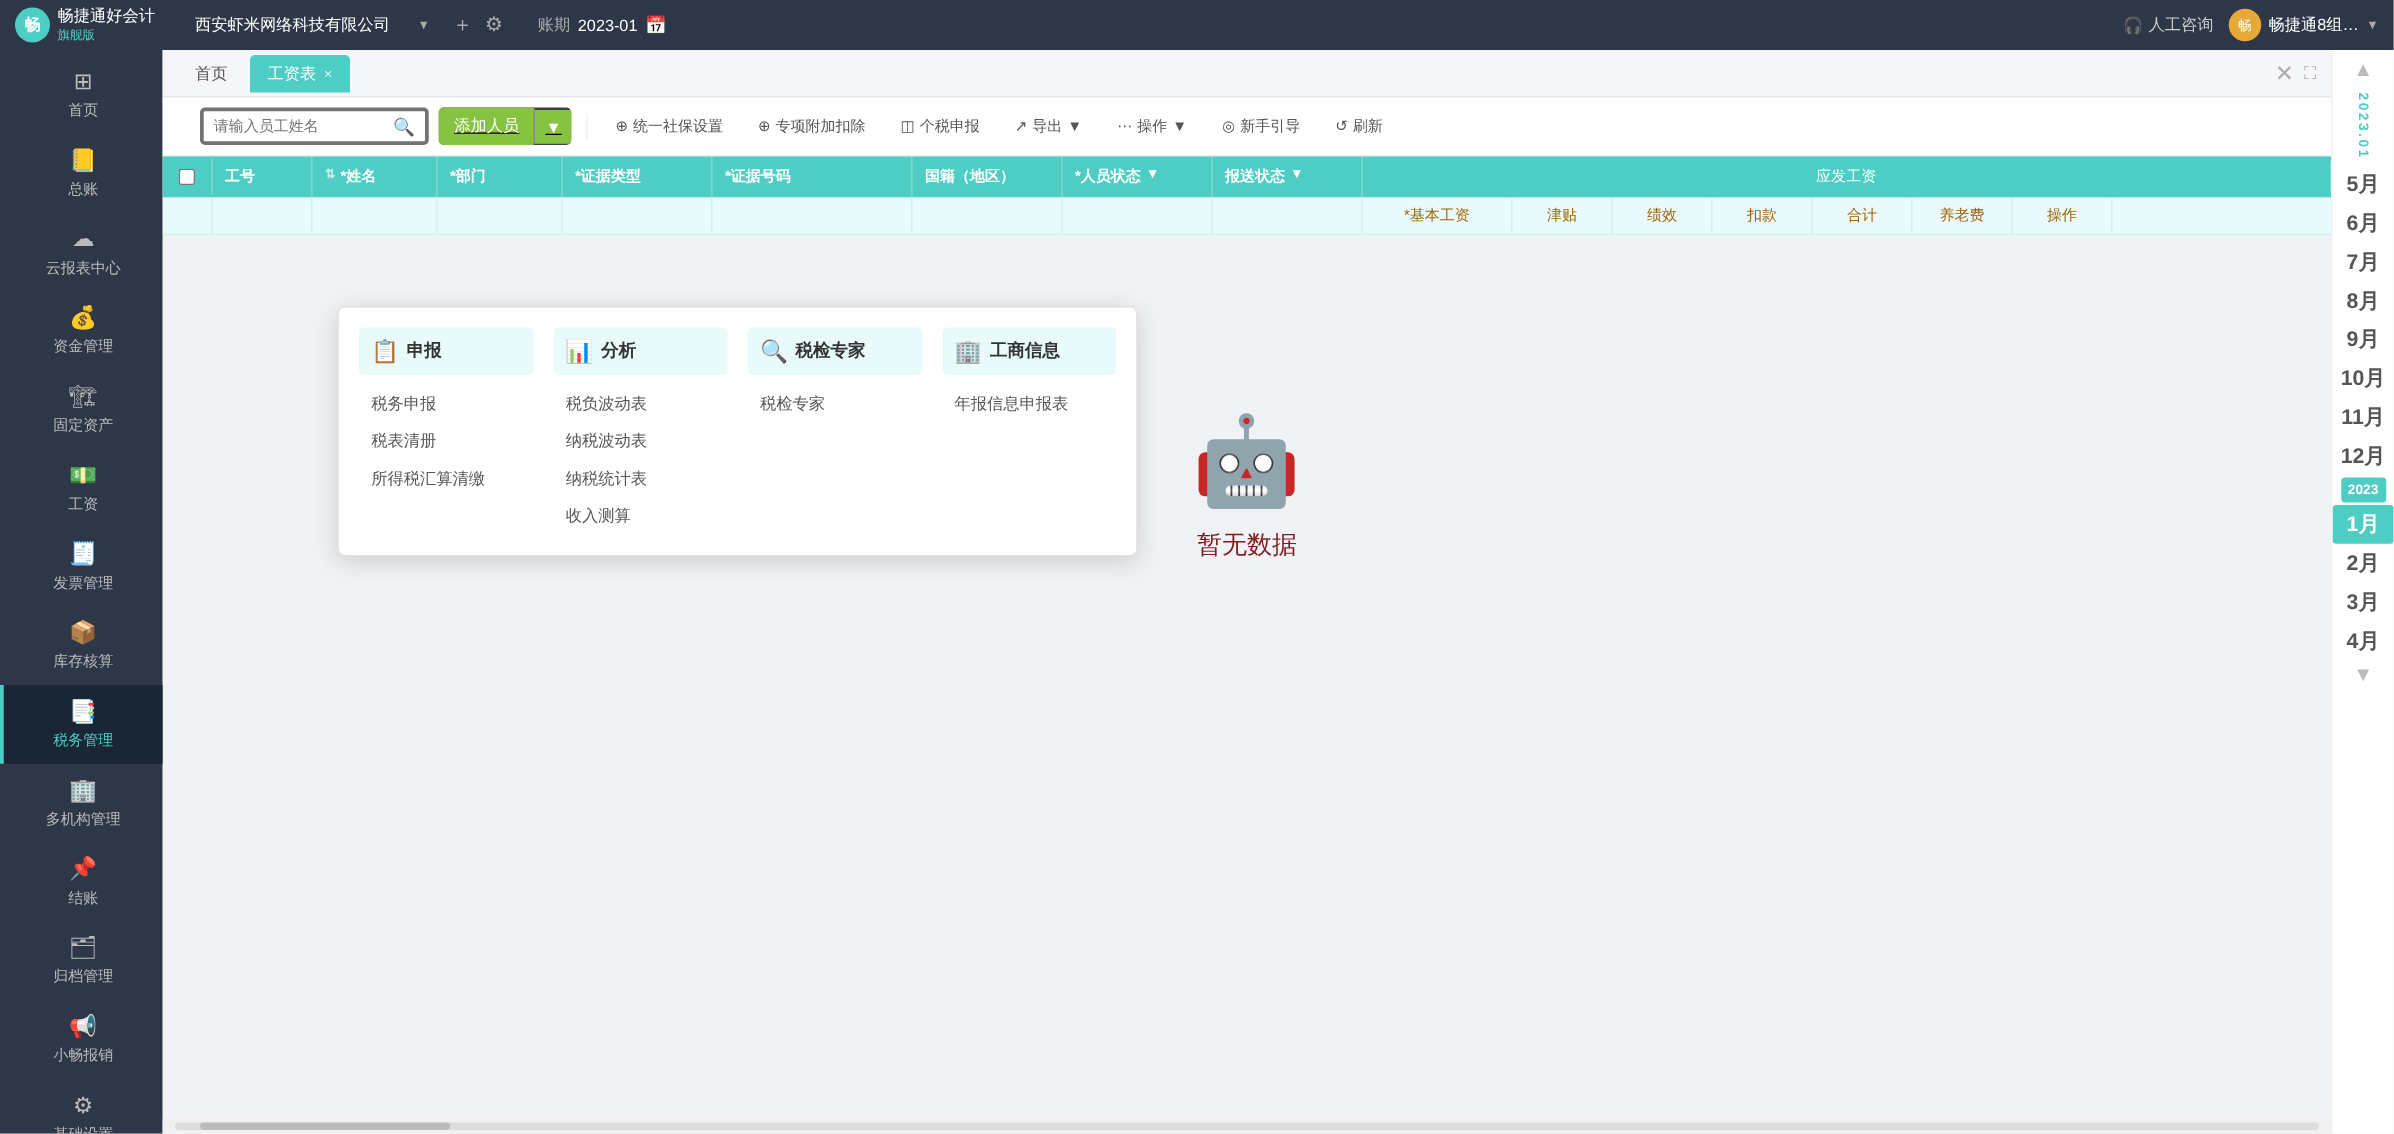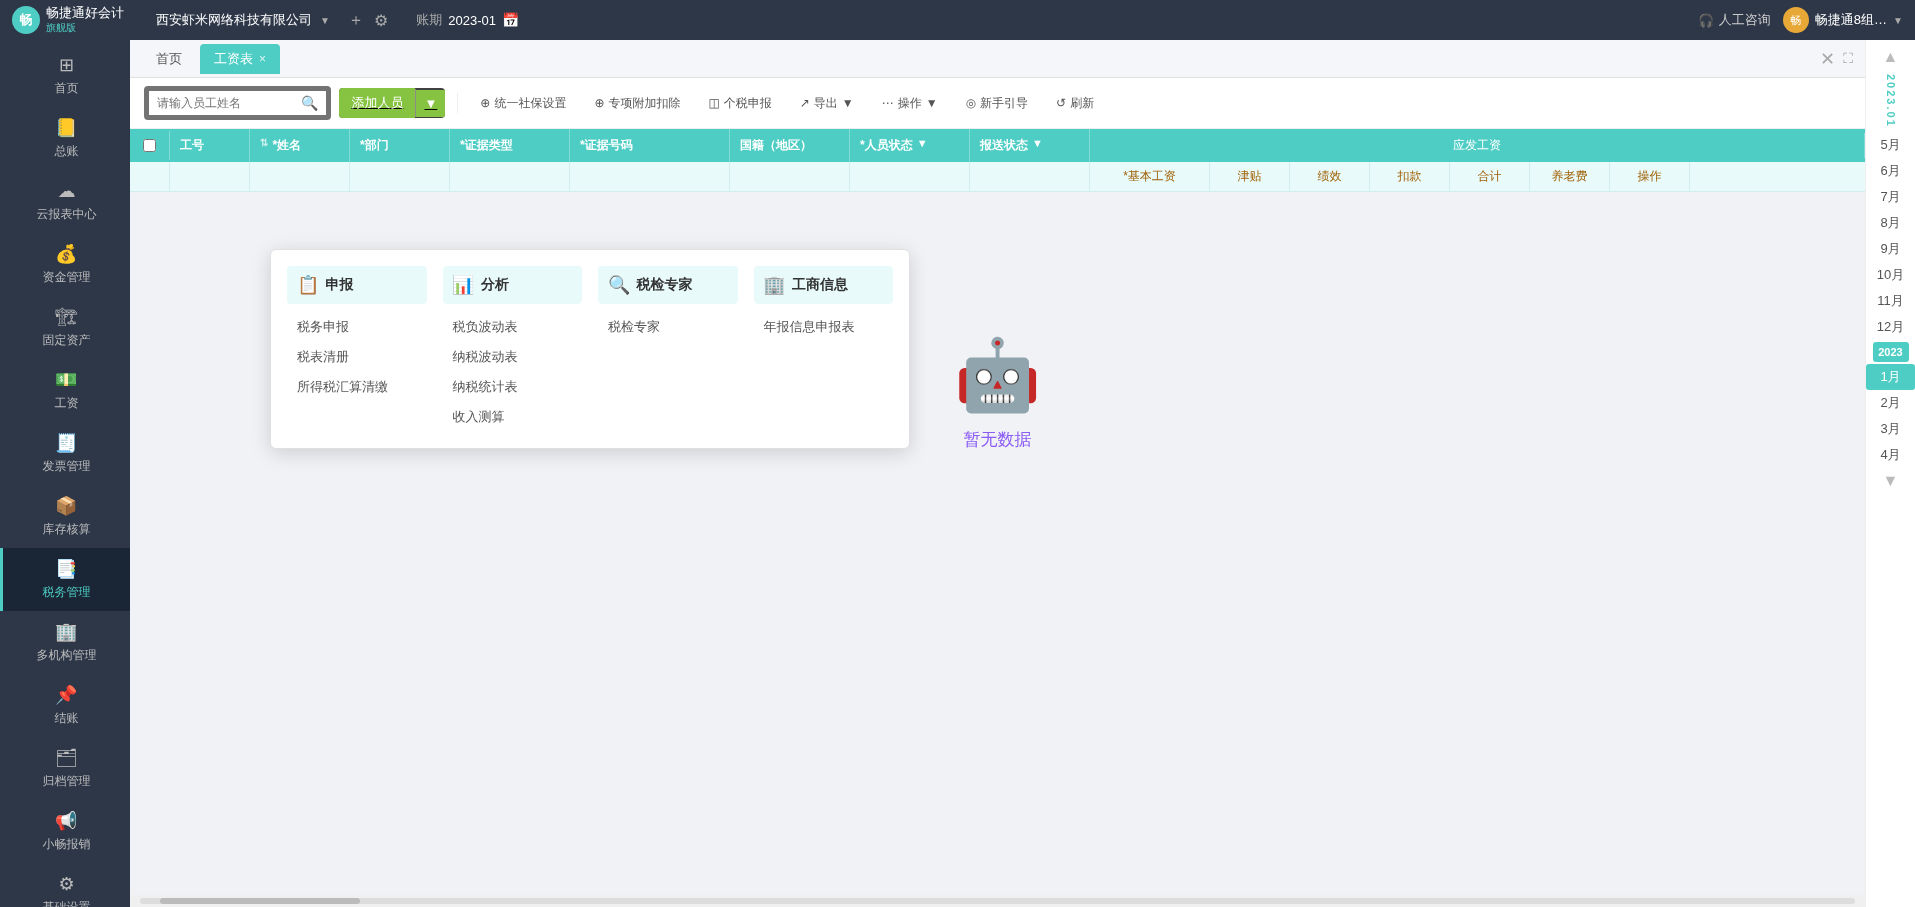--- a/index.html
+++ b/index.html
@@ -8,21 +8,21 @@
     
     .top-header {
       display: flex; align-items: center; height: 40px;
       background: #2d3748; color: #fff; padding: 0 12px; gap: 8px;
       position: relative; z-index: 100;
     }
     .logo-area { display: flex; align-items: center; gap: 6px; min-width: 120px; }
     .logo-icon { width: 28px; height: 28px; background: #4ecdc4; border-radius: 50%; display: flex; align-items: center; justify-content: center; font-size: 14px; }
     .logo-text { font-size: 13px; color: #fff; line-height: 1.2; }
     .logo-subtext { font-size: 10px; color: #4ecdc4; }
-    .company-selector { display: flex; align-items: center; gap: 6px; margin-left: 16px; color: #fff; font-size: 13px; cursor: pointer; }
+    .company-selector { display: flex; align-items: center; gap: 20px; margin-left: 16px; color: #fff; font-size: 13px; cursor: pointer; }
     .company-arrow { color: #aaa; font-size: 10px; margin-left: 2px; }
     .top-header-icons { display: flex; align-items: center; gap: 10px; margin-left: 10px; }
     .period-area { display: flex; align-items: center; gap: 6px; margin-left: 20px; font-size: 13px; color: #fff; }
     .period-label { color: #aaa; }
     .period-value { color: #fff; }
     .period-icon { color: #4ecdc4; font-size: 14px; }
     .top-right { margin-left: auto; display: flex; align-items: center; gap: 12px; }
     .service-btn { display: flex; align-items: center; gap: 4px; color: #ccc; font-size: 13px; cursor: pointer; }
     .user-area { display: flex; align-items: center; gap: 6px; color: #fff; font-size: 13px; cursor: pointer; }
     .user-avatar { width: 26px; height: 26px; background: #e8a838; border-radius: 50%; display: flex; align-items: center; justify-content: center; font-size: 11px; color: #fff; }
@@ -41,21 +41,21 @@
 
     
     .tab-bar { display: flex; align-items: center; background: #f5f6fa; border-bottom: 1px solid #e0e0e0; height: 38px; padding: 0 12px; gap: 4px; }
     .tab-item { display: flex; align-items: center; padding: 0 14px; height: 30px; border-radius: 4px 4px 0 0; font-size: 13px; cursor: pointer; gap: 6px; }
     .tab-item.home { color: #555; background: transparent; }
     .tab-item.active { background: #4ecdc4; color: #fff; }
     .tab-close { font-size: 12px; color: rgba(255,255,255,0.8); cursor: pointer; }
 
     
     .toolbar { display: flex; align-items: center; background: #fff; padding: 8px 14px; gap: 8px; border-bottom: 1px solid #eee; flex-wrap: wrap; }
-    .search-area { display: flex; align-items: center; border: 5px solid #737373; border-radius: 4px; padding: 4px 8px; gap: 4px; background: #fff; }
+    .search-area { display: flex; align-items: center; border: 3px solid #737373; border-radius: 4px; padding: 4px 8px; gap: 4px; background: #fff; margin-left: 16px; }
     .search-input { border: none; outline: none; font-size: 12px; color: #555; width: 140px; }
     .search-icon { color: #aaa; font-size: 14px; }
     .add-btn { background: #85c341; color: #fff; border: none; border-radius: 4px; padding: 6px 12px; font-size: 13px; cursor: pointer; display: flex; align-items: center; gap: 4px; }
     .toolbar-btn { display: flex; align-items: center; gap: 4px; padding: 5px 10px; font-size: 12px; color: #555; cursor: pointer; border: none; background: transparent; }
     .toolbar-separator { width: 1px; height: 20px; background: #eee; margin: 0 4px; }
     .table-header { display: flex; align-items: center; background: #4ecdc4; color: #fff; font-size: 12px; font-weight: bold; min-width: 1500px; }
     .th-cell { padding: 8px 10px; border-right: 1px solid rgba(255,255,255,0.3); display: flex; align-items: flex-start; gap: 4px; white-space: nowrap; }
     .th-checkbox { width: 40px; justify-content: center; }
     .th-id { width: 80px; }
     .th-name { width: 100px; }
@@ -70,21 +70,21 @@
     .sub-th.base { width: 120px; }
     .sub-th.allowance { width: 80px; }
     .sub-th.performance { width: 80px; }
     .sub-th.deduction { width: 80px; }
     .sub-th.total { width: 80px; }
     .sub-th.pension { width: 80px; }
     .sub-th.ops { width: 80px; }
 
     
     .empty-state { display: flex; flex-direction: column; align-items: center; justify-content: center; height: 400px; gap: 12px; }
-    .empty-text { color: #8b5cf6; font-size: 17px; }
+    .empty-text { color: #7f1d1d; font-size: 20px; }
 
     
     .dropdown-popup {
       position: absolute; top: 120px; left: 140px;
       background: #fff; border: 1px solid #e0e0e0;
       border-radius: 6px; box-shadow: 0 4px 20px rgba(0,0,0,0.15);
       padding: 16px; z-index: 200; width: 640px;
       display: grid; grid-template-columns: 1fr 1fr 1fr 1fr; gap: 16px;
     }
     .popup-section {}
@@ -96,21 +96,21 @@
     }
     .popup-section-icon { font-size: 18px; color: #4ecdc4; }
     .popup-item { padding: 6px 10px; font-size: 13px; color: #555; cursor: pointer; border-radius: 3px; }
 
     
     .right-panel {
       width: 50px; background: #fff; border-left: 1px solid #eee;
       display: flex; flex-direction: column; align-items: center;
       padding-top: 4px; overflow-y: auto;
     }
-    .timeline-month { font-size: 13px; color: #555; padding: 4px 6px; cursor: pointer; text-align: center; width: 100%; }
+    .timeline-month { font-size: 17px; color: #555; padding: 4px 6px; cursor: pointer; text-align: center; width: 100%; font-weight: bold; }
     .timeline-month.active { background: #4ecdc4; color: #fff; border-radius: 3px; }
     .timeline-nav { color: #bbb; font-size: 16px; cursor: pointer; padding: 4px; }
 
     
     .scrollbar-area { height: 12px; background: #f0f0f0; display: flex; align-items: center; padding: 0 10px; }
     .scrollbar-track { flex: 1; height: 6px; background: #ddd; border-radius: 3px; position: relative; }
     .scrollbar-thumb { width: 200px; height: 6px; background: #bbb; border-radius: 3px; position: absolute; left: 20px; }
 
     .sort-icon { font-size: 10px; color: rgba(255,255,255,0.7); }
     .filter-icon { font-size: 11px; }

